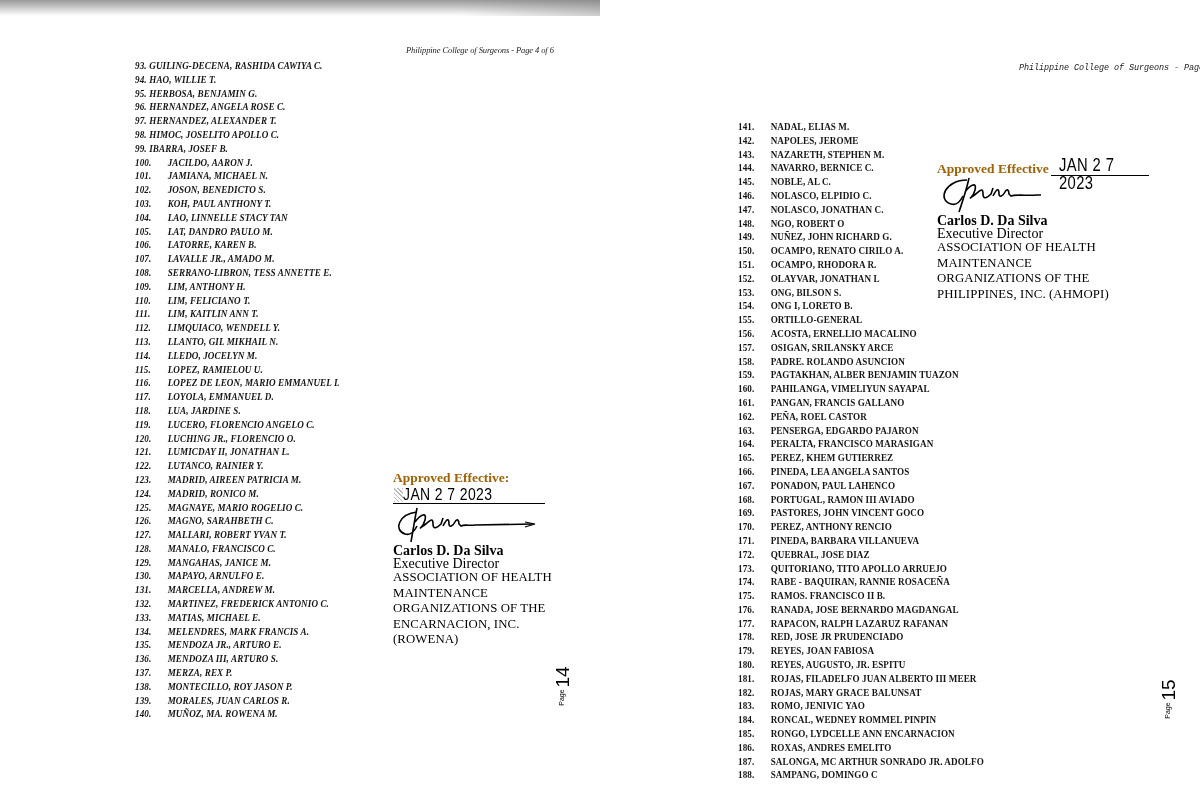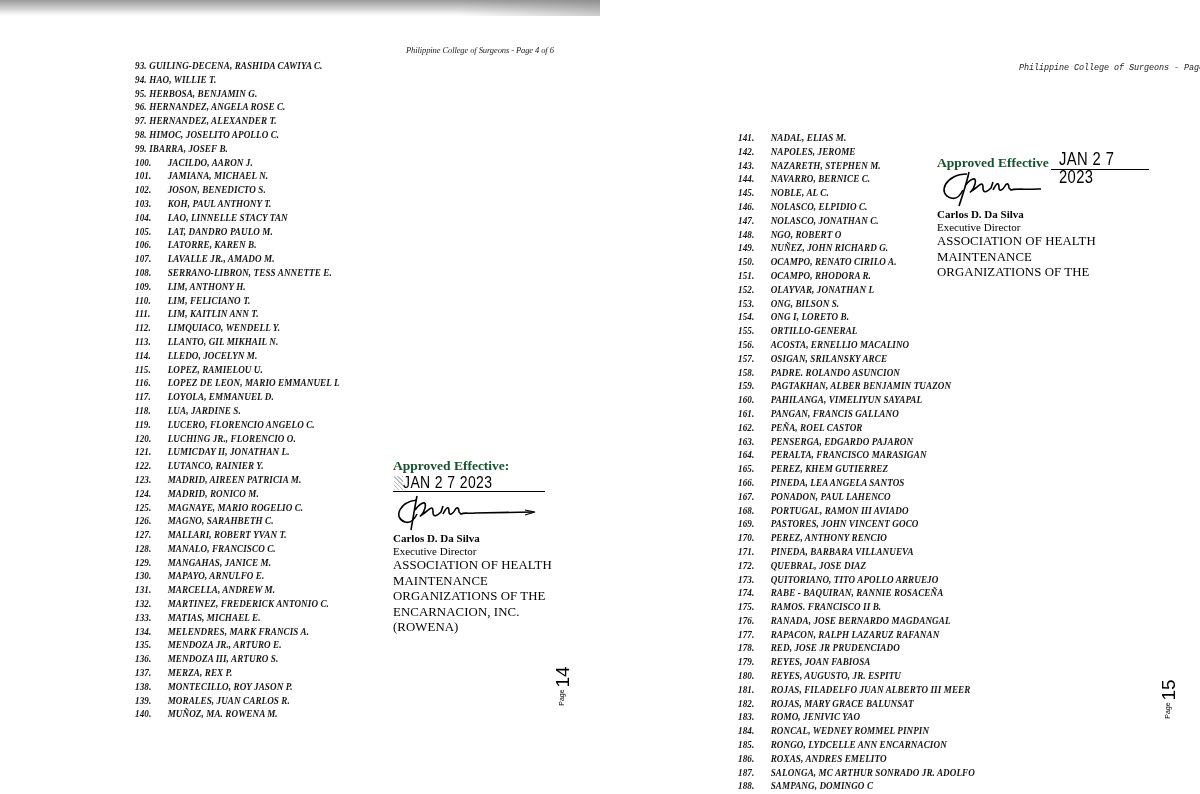--- a/index.html
+++ b/index.html
@@ -21,47 +21,47 @@
 
     .running-header {
       position: absolute; font-family: "Liberation Serif", serif; font-style: italic;
       font-size: 8.5px; color: #222; white-space: nowrap; letter-spacing: -0.1px;
     }
     .page-left .running-header { left: 406px; top: 45px; }
     .page-right .running-header { left: 419px; top: 63px; font-family: Liberation Mono, monospace; }
 
     .names { position: absolute; list-style: none; }
     .page-left .names { left: 135px; top: 59px; font-style: italic; }
-    .page-right .names { left: 138px; top: 131px; font-style: italic; }
+    .page-right .names { left: 138px; top: 120px; }
 
     .name-row {
       height: 13.8px; line-height: 13.8px; font-size: 10.6px; white-space: nowrap;
       font-family: "Liberation Serif", serif; font-weight: bold; color: #151515;
       transform: scaleX(0.86); transform-origin: left center; letter-spacing: 0.1px;
     }
     .num { display: inline-block; }
     .num-wide { width: 38px; }
     .num-narrow { width: auto; margin-right: 3px; }
 
     
     .approval-left { position: absolute; left: 393px; top: 459px; width: 200px; }
-    .appr-label { font-family: "Liberation Serif", serif; font-weight: bold; font-size: 13.5px; line-height: 14px; color: #14532d; }
+    .appr-label { font-family: "Liberation Serif", serif; font-weight: bold; font-size: 13.5px; line-height: 14px; color: #a16207; margin-top: 12px; }
     .appr-date-line {
       position: relative; width: 152px; height: 19px; border-bottom: 1.5px solid #000;
     }
     .appr-date {
       position: absolute; left: 10px; top: 1px; font-family: "Liberation Sans", sans-serif;
       font-size: 17px; line-height: 18px; color: #000; transform: scaleX(0.82); transform-origin: left;
       letter-spacing: 0.5px;
     }
     .stamp-mark { position: absolute; left: 1px; top: 3px; width: 9px; height: 14px;
       background: repeating-linear-gradient(45deg, #bbb 0 1px, transparent 1px 3px); }
     .signature { display: block; }
-    .signer { font-weight: bold; font-size: 11px; line-height: 13px; color: #000; }
-    .signer-title { font-size: 11px; line-height: 13px; color: #000; }
+    .signer { font-weight: bold; font-size: 14px; line-height: 13px; color: #000; }
+    .signer-title { font-size: 14px; line-height: 13px; color: #000; }
     .org { font-weight: normal; font-size: 12.8px; line-height: 15.5px; color: #000; letter-spacing: 0.1px; }
 
     .approval-right { position: absolute; left: 337px; top: 150px; width: 260px; }
     .approval-right .appr-label { font-size: 13.5px; display: inline-block; vertical-align: bottom; }
     .appr-inline-line {
       display: inline-block; position: relative; width: 98px; height: 20px;
       border-bottom: 1.5px solid #000; vertical-align: bottom; margin-left: 2px;
     }
     .approval-right .appr-date { left: 8px; top: 0px; font-size: 18px; }
 
@@ -221,19 +221,20 @@
     </div>
     <svg class="signature" width="150" height="38" viewBox="0 0 150 38">
       <path d="M30 4 C8 4 0 24 14 28 C20 30 24 24 26 20" fill="none" stroke="#000" stroke-width="1.6"></path>
       <path d="M32 2 C30 12 26 24 22 36 M28 16 C34 8 40 6 38 14 C36 22 30 24 36 20 C42 16 46 10 46 18 C46 24 50 22 54 18 L56 12 M56 20 C60 12 62 12 62 18 C62 22 66 20 68 16 C70 12 72 14 72 18 L74 20 C80 18 90 20 100 19 L104 19" fill="none" stroke="#000" stroke-width="1.6"></path>
     </svg>
     <div class="signer">Carlos D. Da Silva</div>
     <div class="signer-title">Executive Director</div>
     <div class="org">ASSOCIATION OF HEALTH</div>
     <div class="org">MAINTENANCE</div>
     <div class="org">ORGANIZATIONS OF THE</div>
+    <div class="org">PHILIPPINES, INC. (AHMOPI)</div>
   </div>
 
   <div class="page-stamp">
     <span class="page-num">15</span>
     <span class="page-word">Page</span>
   </div>
 </section>
 
 </body></html>

